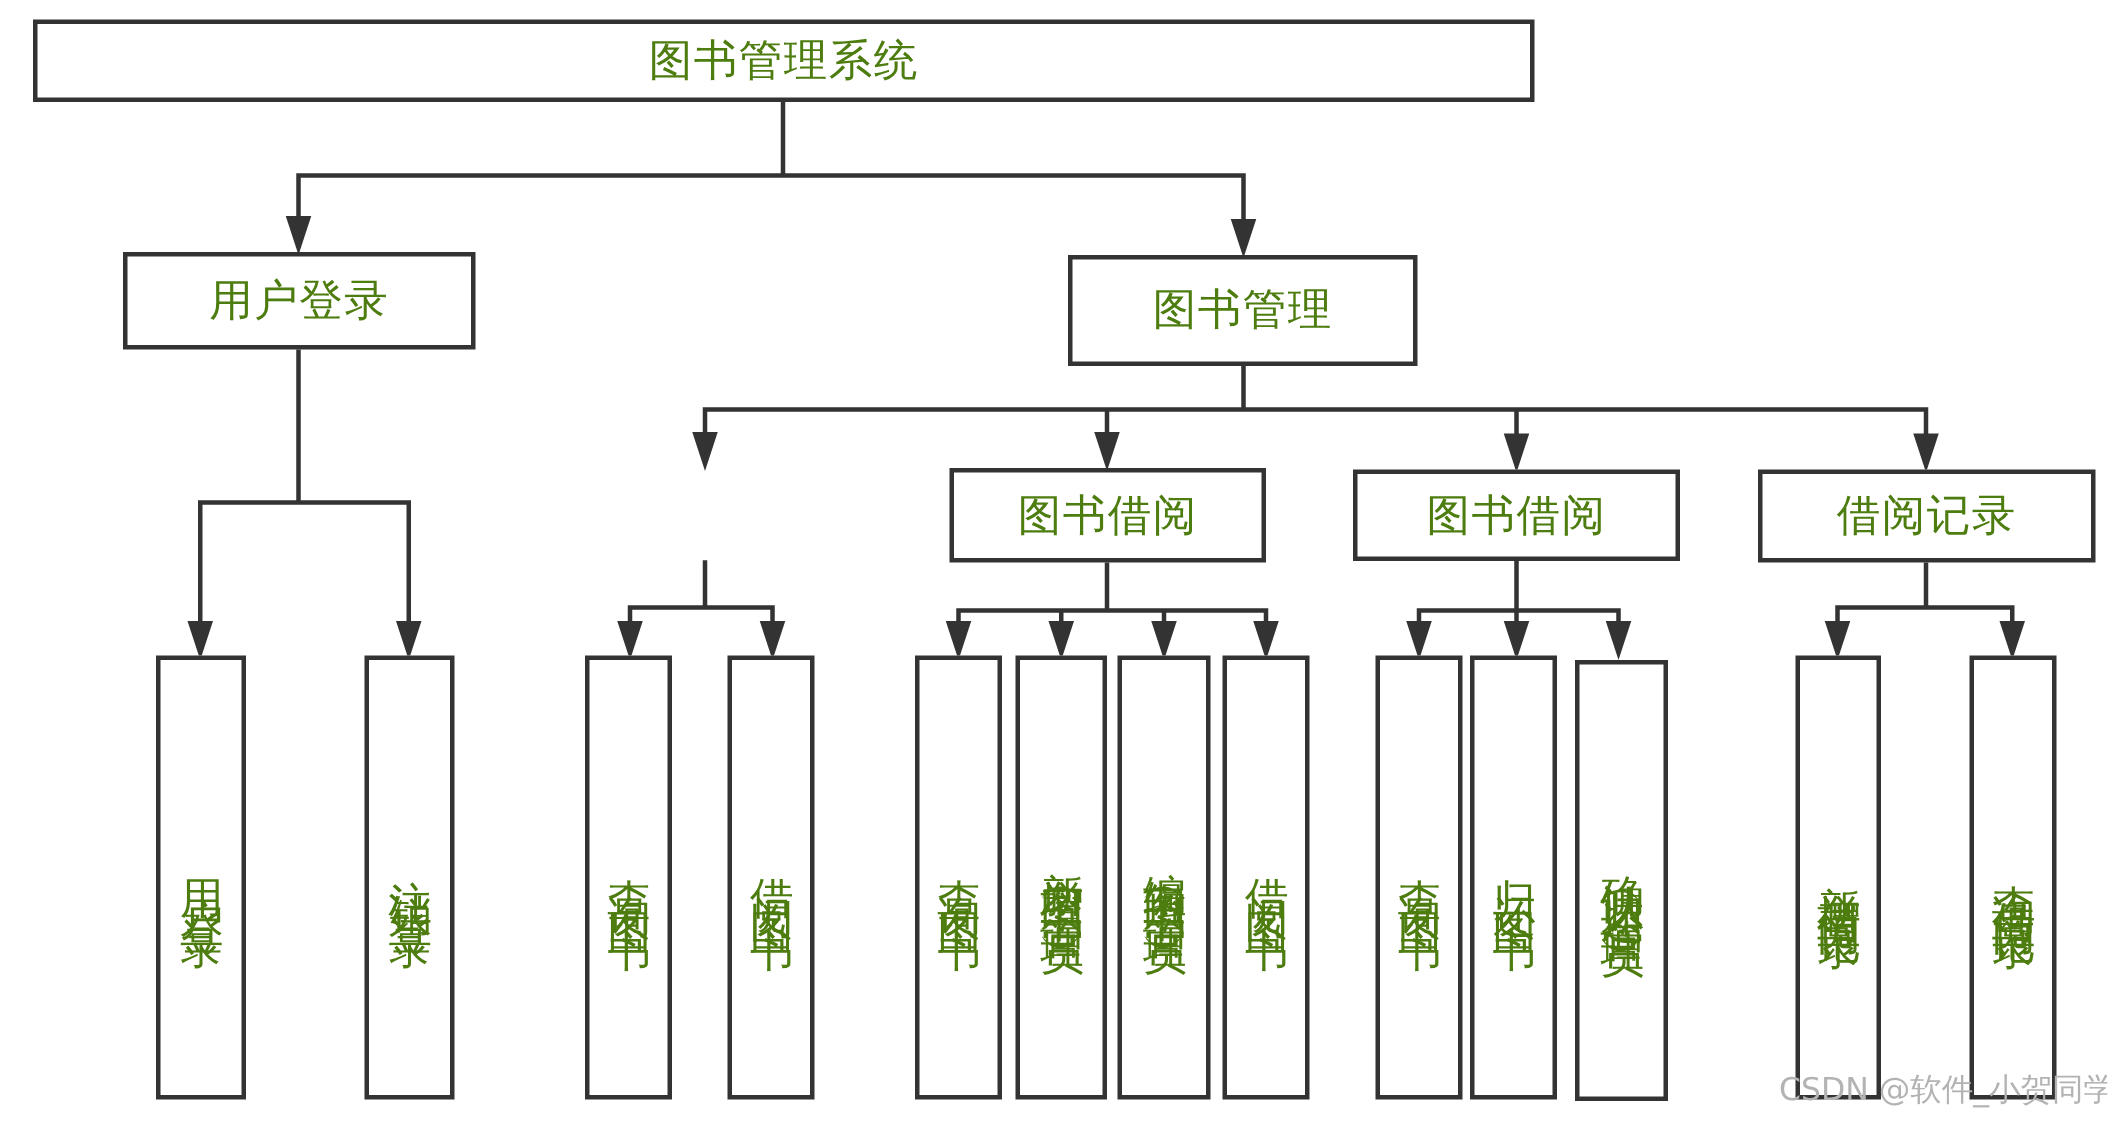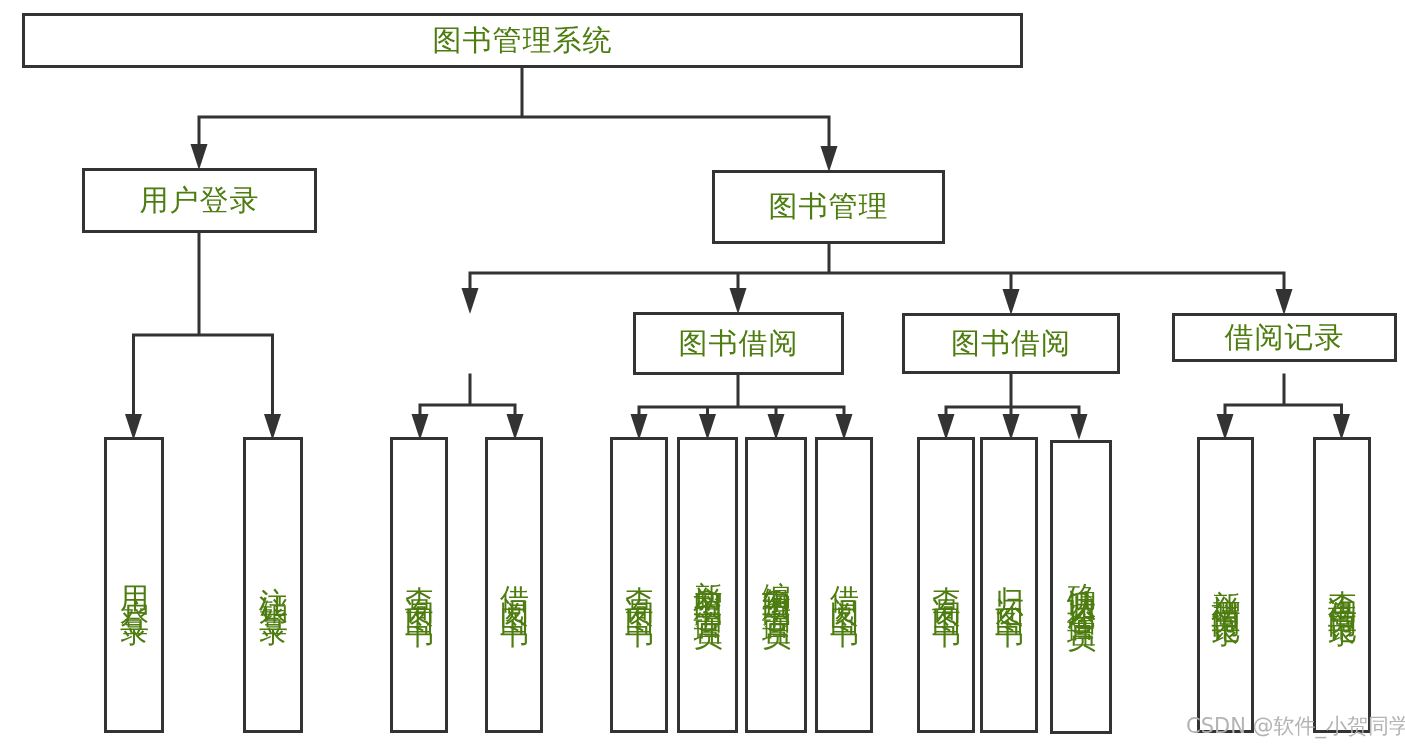--- a/index.html
+++ b/index.html
@@ -113,21 +113,21 @@
   <div class="node" style="left:712px; top:170px; width:233px; height:74px;">
     <span class="lbl">图书管理</span>
   </div>
 
   <div class="node" style="left:633px; top:312px; width:211px; height:63px;">
     <span class="lbl">图书借阅</span>
   </div>
   <div class="node" style="left:902px; top:313px; width:218px; height:61px;">
     <span class="lbl">图书借阅</span>
   </div>
-  <div class="node" style="left:1172px; top:313px; width:225px; height:49px;">
+  <div class="node" style="left:1172px; top:313px; width:225px; height:62px;">
     <span class="lbl">借阅记录</span>
   </div>
 
   <div class="node leaf" style="left:104px; top:437px; width:60px; height:296px;">
     <span class="lbl">用户登录</span>
   </div>
   <div class="node leaf" style="left:243px; top:437px; width:60px; height:296px;">
     <span class="lbl">注销登录</span>
   </div>
 

